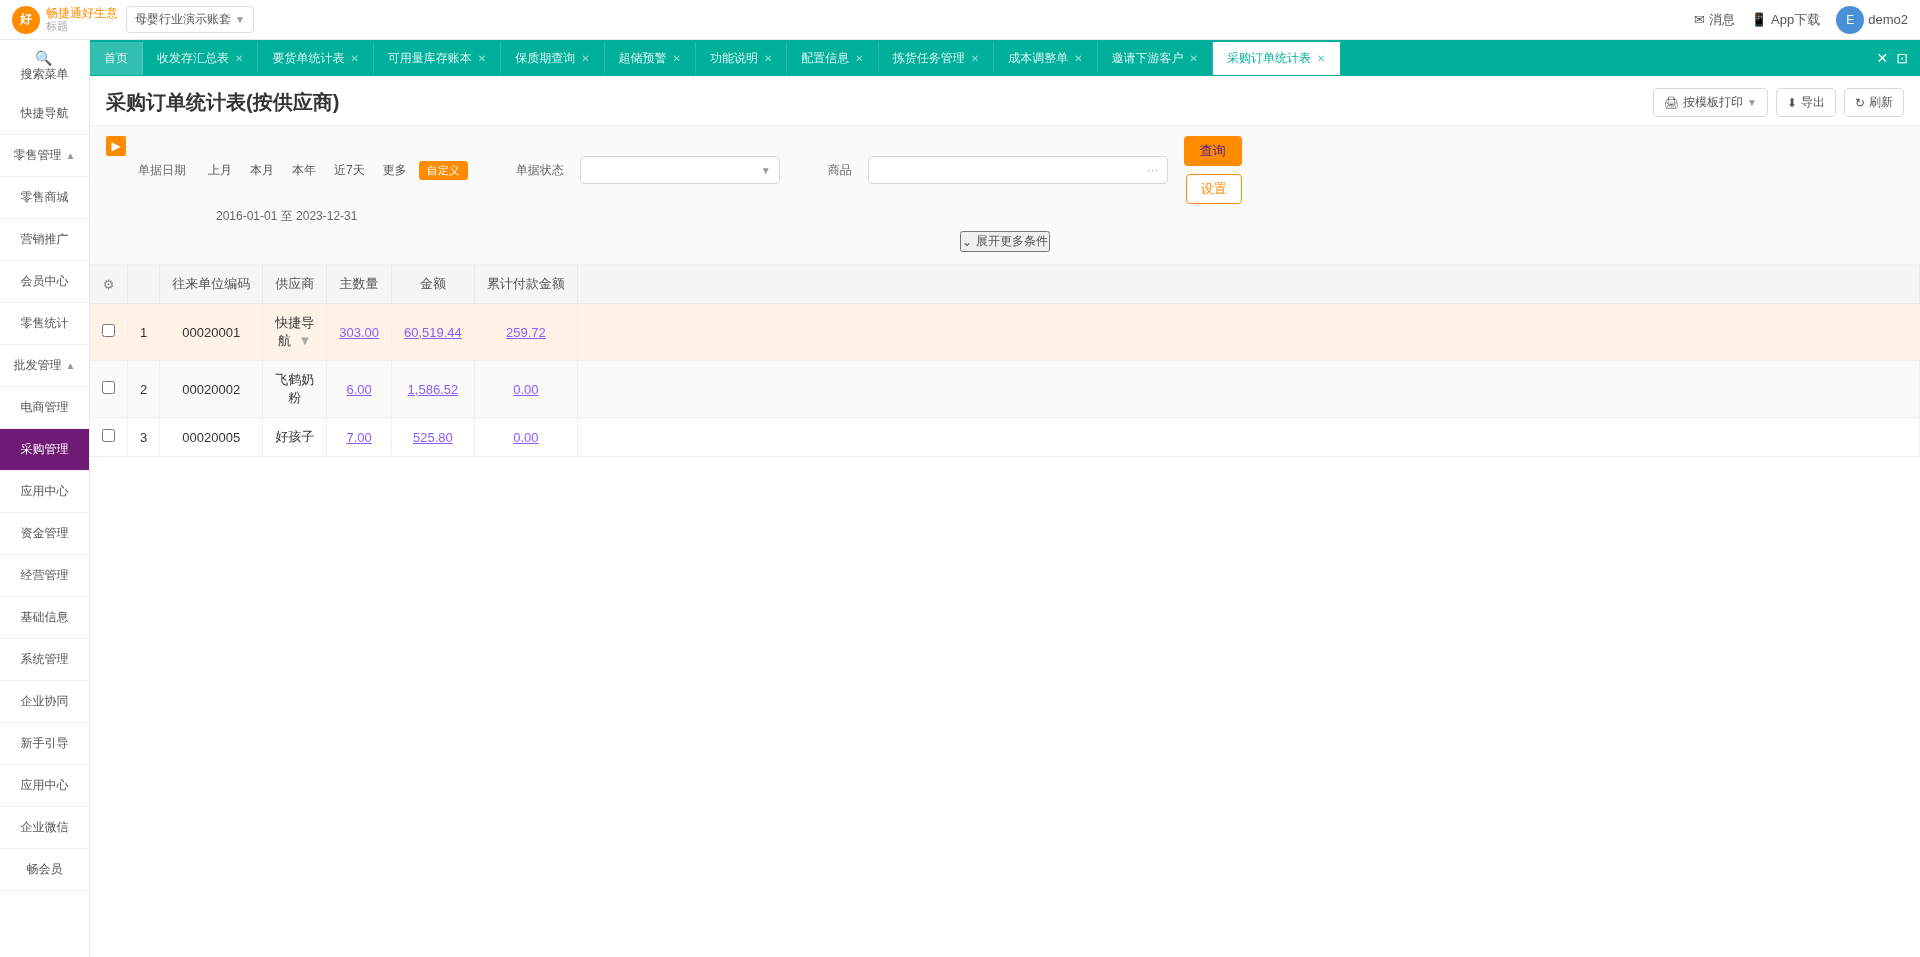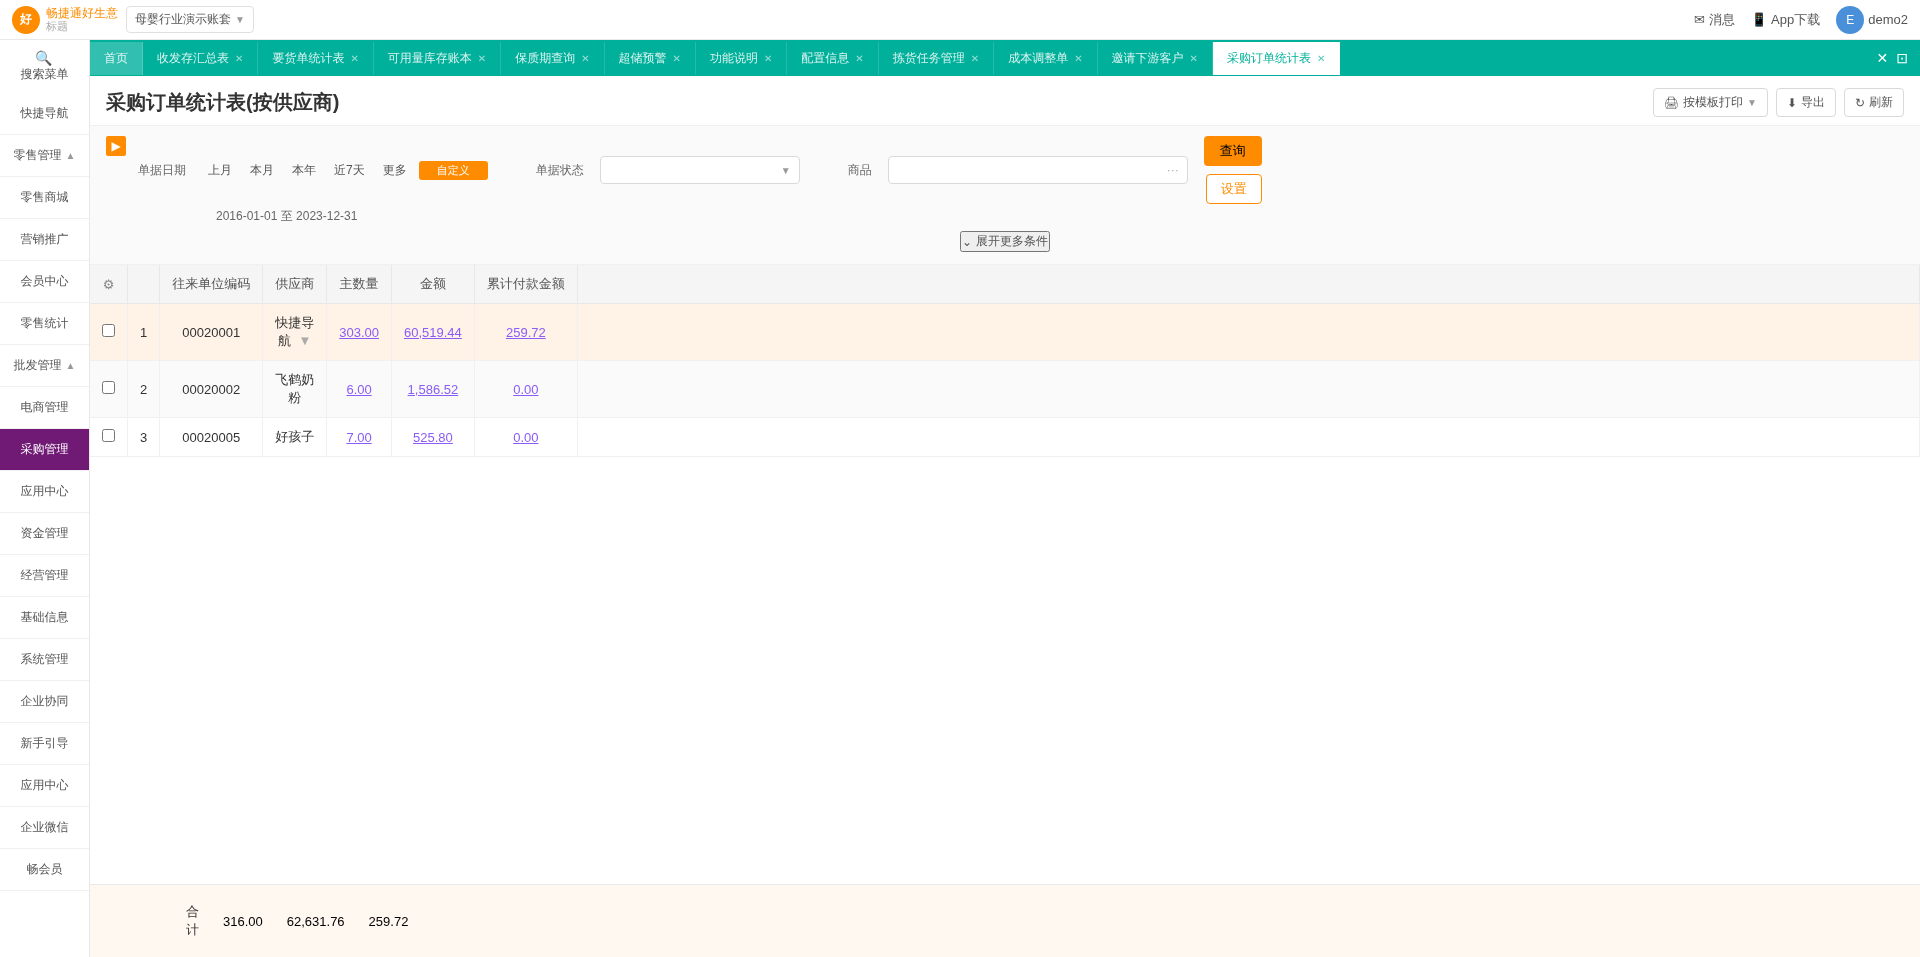--- a/index.html
+++ b/index.html
@@ -46,27 +46,27 @@
     .btn-template { display: flex; align-items: center; gap: 4px; padding: 5px 10px; border: 1px solid #d9d9d9; border-radius: 4px; cursor: pointer; font-size: 12px; color: #555; background: #fff; }
     .btn-export { display: flex; align-items: center; gap: 4px; padding: 5px 10px; border: 1px solid #d9d9d9; border-radius: 4px; cursor: pointer; font-size: 12px; color: #555; background: #fff; }
     .btn-refresh { display: flex; align-items: center; gap: 4px; padding: 5px 10px; border: 1px solid #d9d9d9; border-radius: 4px; cursor: pointer; font-size: 12px; color: #555; background: #fff; }
 
     
     .filter-area { padding: 10px 16px; border-bottom: 1px solid #f0f0f0; background: #fafafa; }
     .filter-row { display: flex; align-items: center; gap: 16px; flex-wrap: wrap; }
     .filter-label { color: #666; font-size: 12px; white-space: nowrap; }
     .filter-date-shortcuts { display: flex; align-items: center; gap: 6px; }
     .date-btn { padding: 2px 6px; font-size: 12px; color: #555; cursor: pointer; border-radius: 2px; }
-    .date-range-badge { background: #ff8c00; color: white; padding: 2px 18px; border-radius: 3px; font-size: 11px; cursor: pointer; }
+    .date-range-badge { background: #ff8c00; color: white; padding: 2px 8px; border-radius: 3px; font-size: 11px; cursor: pointer; }
     .date-range-text { font-size: 12px; color: #666; }
     .filter-select { height: 28px; border: 1px solid #d9d9d9; border-radius: 4px; padding: 0 8px; font-size: 12px; color: #555; background: #fff; min-width: 200px; display: flex; align-items: center; justify-content: space-between; cursor: pointer; }
     .filter-input { height: 28px; border: 1px solid #d9d9d9; border-radius: 4px; padding: 0 8px; font-size: 12px; color: #555; background: #fff; width: 300px; }
     .filter-more-btn { display: flex; align-items: center; gap: 4px; color: #555; font-size: 12px; cursor: pointer; }
     .filter-expand-row { display: flex; justify-content: center; padding: 6px 0 2px; }
-    .btn-query { background: #ff8c00; color: #000000; border: none; padding: 6px 16px; border-radius: 4px; cursor: pointer; font-size: 13px; }
+    .btn-query { background: #ff8c00; color: #4c1d95; border: none; padding: 6px 16px; border-radius: 4px; cursor: pointer; font-size: 13px; }
     .btn-settings { background: #fff; color: #ff8c00; border: 1px solid #ff8c00; padding: 5px 14px; border-radius: 4px; cursor: pointer; font-size: 13px; margin-top: 4px; display: block; }
     .query-actions { display: flex; flex-direction: column; align-items: flex-end; gap: 4px; }
 
     
     .table-area { flex: 1; overflow: auto; padding: 0; }
     .data-table { width: 100%; border-collapse: collapse; font-size: 13px; }
     .data-table thead tr th { background: #f5f5f5; padding: 10px 12px; text-align: center; font-weight: 500; color: #555; border-bottom: 1px solid #e8e8e8; border-right: 1px solid #e8e8e8; white-space: nowrap; }
     .data-table thead tr th:first-child { width: 40px; }
     .data-table tbody tr td { padding: 10px 12px; text-align: center; border-bottom: 1px solid #f0f0f0; border-right: 1px solid #f0f0f0; color: #333; }
     .data-table tbody tr:nth-child(odd) { background: #fff; }
@@ -357,32 +357,16 @@
               <td>好孩子</td>
               <td class="link-cell">7.00</td>
               <td class="link-cell">525.80</td>
               <td class="link-cell">0.00</td>
               <td></td>
             </tr>
           </tbody>
         </table>
       </div>
 
-      <div class="table-footer">
-        <table class="footer-table">
-          <tbody>
-              <tr>
-            <td style="width:40px;"></td>
-            <td style="width:40px;"></td>
-            <td style="width:140px;"></td>
-            <td class="label">合计</td>
-            <td style="text-align:center; font-weight:500;">316.00</td>
-            <td style="text-align:center; font-weight:500;">62,631.76</td>
-            <td style="text-align:center; font-weight:500;">259.72</td>
-            <td style="width:100%;"></td>
-          </tr>
-        </tbody>
-          </table>
-      </div>
 
     </div>
   </div>
 </div>
 
 </body></html>

